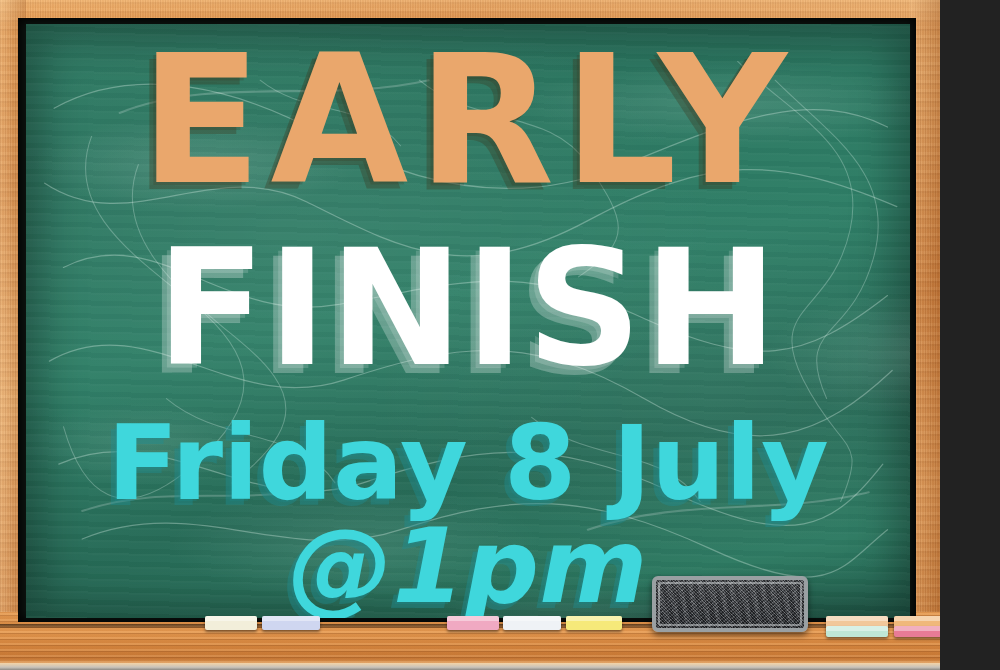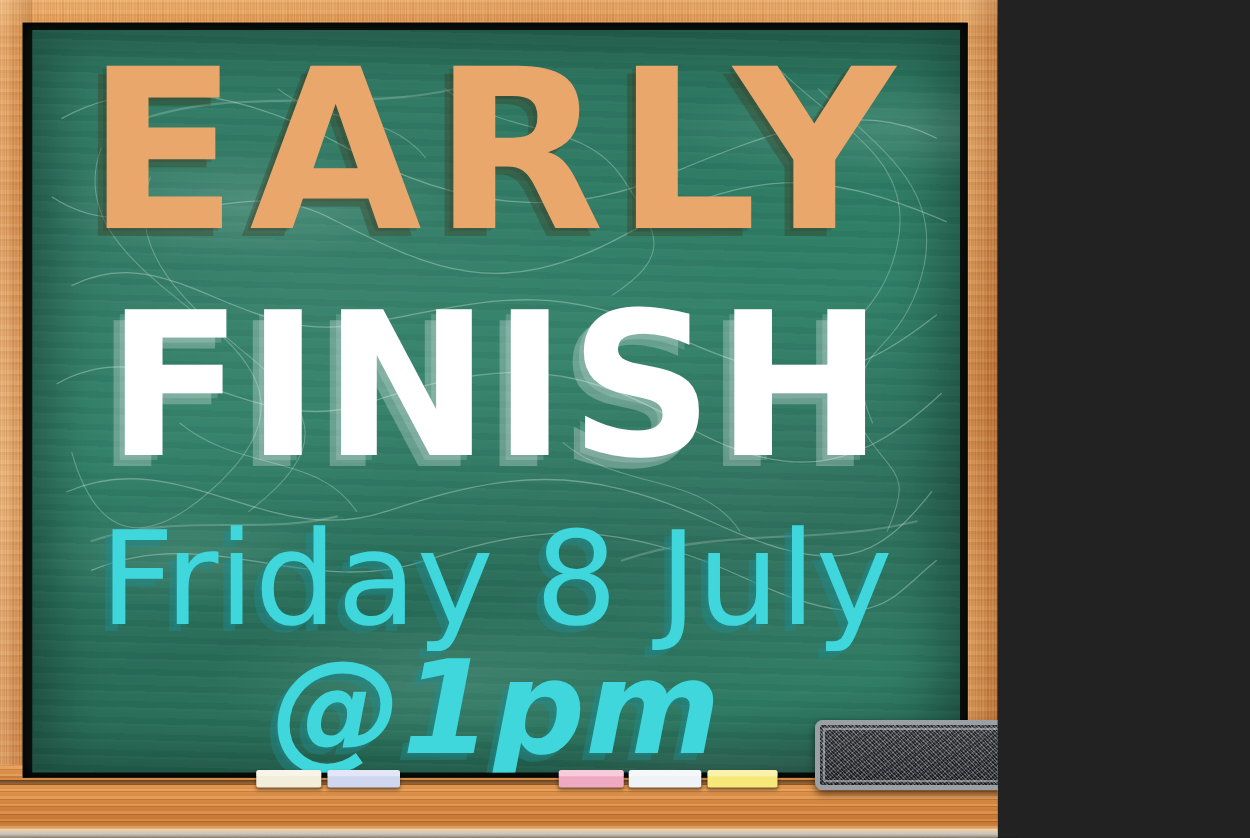--- a/index.html
+++ b/index.html
@@ -5,21 +5,21 @@
 <style>
   html, body {
     margin: 0;
     padding: 0;
     background: #222;
   }
   * { box-sizing: border-box; }
 
   .stage {
     position: relative;
-    width: 798px;
+    width: 940px;
     height: 670px;
     overflow: hidden;
     font-family: "Liberation Sans", sans-serif;
     user-select: none;
     padding-left: 32px;
   }
 
   
   .frame {
     position: absolute;
@@ -164,21 +164,21 @@
       -9px 9px 0 rgba(255,255,255,0.26),
       -4px 4px 0 rgba(255,255,255,0.16);
     white-space: nowrap;
   }
 
   .line-date {
     position: absolute;
     top: 387px; left: 0; right: 0;
     font-size: 104px;
     line-height: 1;
-    font-weight: 400;
+    font-weight: 700;
     letter-spacing: 0px;
     color: #3fd7dc;
     font-family: "DejaVu Sans", sans-serif;
     text-shadow:
       -6px 6px 0 rgba(30,140,145,0.42),
       -2px 2px 0 rgba(30,140,145,0.28);
     white-space: nowrap;
   }
 
   .line-time {

